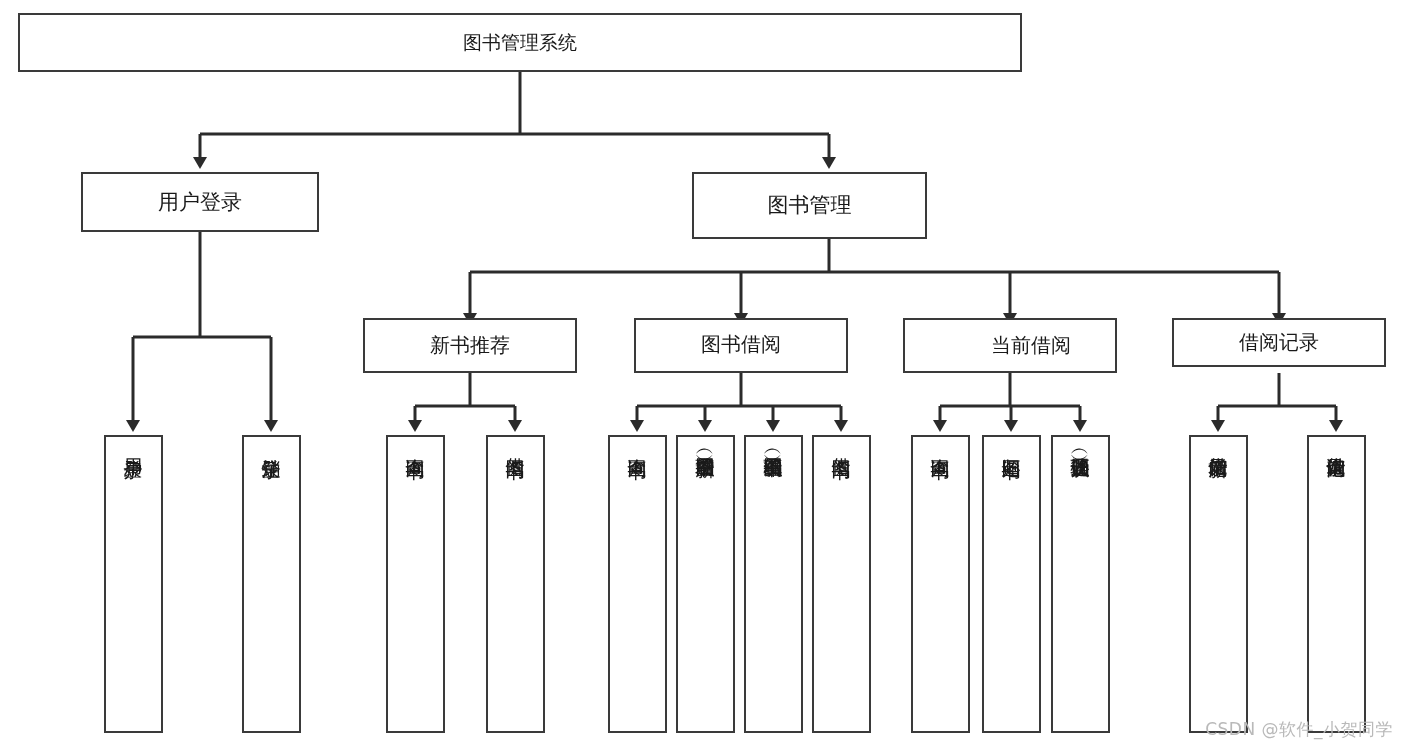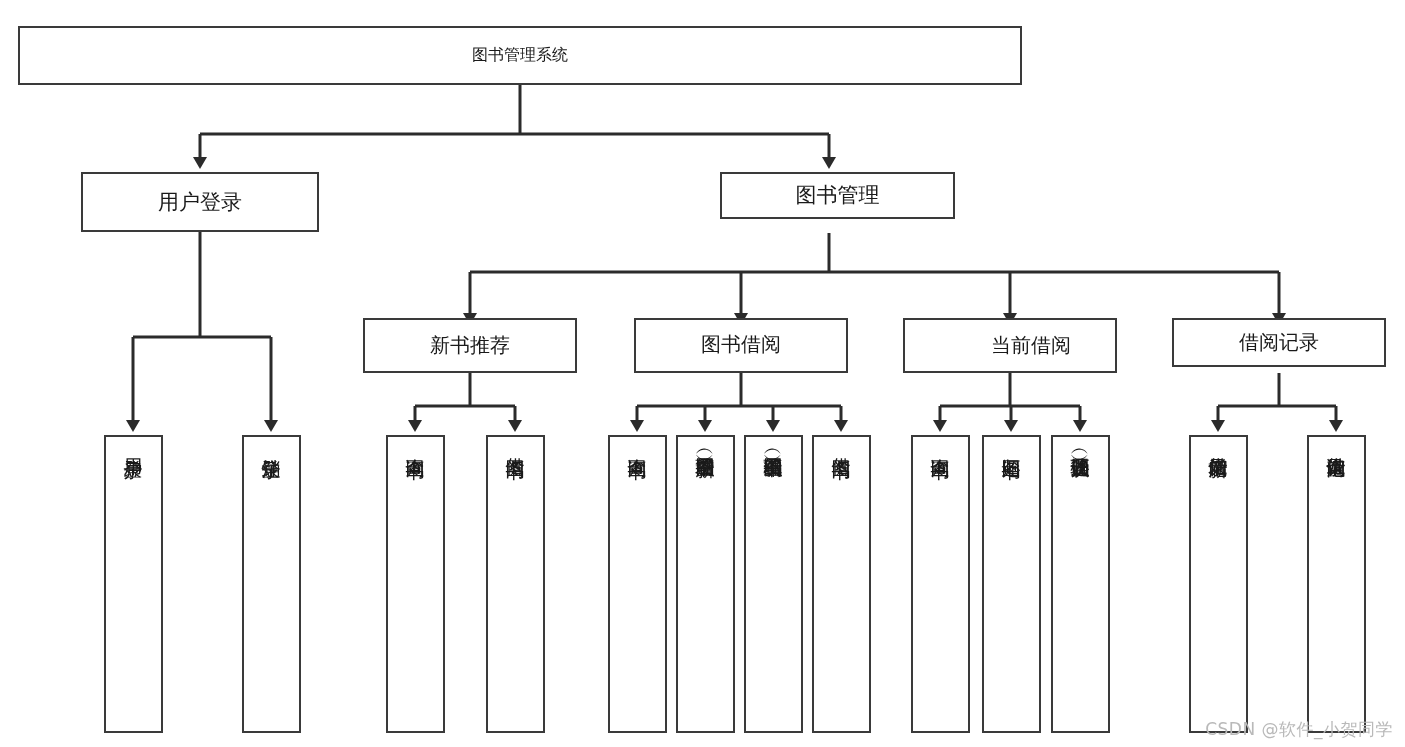--- a/index.html
+++ b/index.html
@@ -30,22 +30,21 @@
     position: absolute;
     box-sizing: border-box;
     background: #ffffff;
     border: 2px solid #3a3a3a;
     display: flex;
     align-items: center;
     justify-content: center;
     color: #1a1a1a;
   }
   .node.root {
-    font-size: 16px;
-    margin-top: 13px;
+    font-size: 19px;
   }
   .node.level1 {
     font-size: 21px;
   }
   .node.level2 {
     font-size: 20px;
   }
   .node.leaf {
     font-size: 19px;
     align-items: flex-start;
@@ -126,21 +125,21 @@
       </g>
   </svg>
 
   <div class="node root" style="left: 18px; top: 13px; width: 1004px; height: 59px;">
     <span class="node-label">图书管理系统</span>
   </div>
 
   <div class="node level1" style="left: 81px; top: 172px; width: 238px; height: 60px;">
     <span class="node-label">用户登录</span>
   </div>
-  <div class="node level1" style="left: 720px; top: 172px; width: 235px; height: 47px; align-items: center;">
+  <div class="node level1" style="left: 692px; top: 172px; width: 235px; height: 67px; align-items: center;">
     <span class="node-label">图书管理</span>
   </div>
 
   <div class="node level2" style="left: 363px; top: 318px; width: 214px; height: 55px;">
     <span class="node-label">新书推荐</span>
   </div>
   <div class="node level2" style="left: 634px; top: 318px; width: 214px; height: 55px; font-family: Liberation Mono, monospace;">
     <span class="node-label">图书借阅</span>
   </div>
   <div class="node level2" style="left: 903px; top: 318px; width: 214px; height: 55px; padding-left: 42px;">

